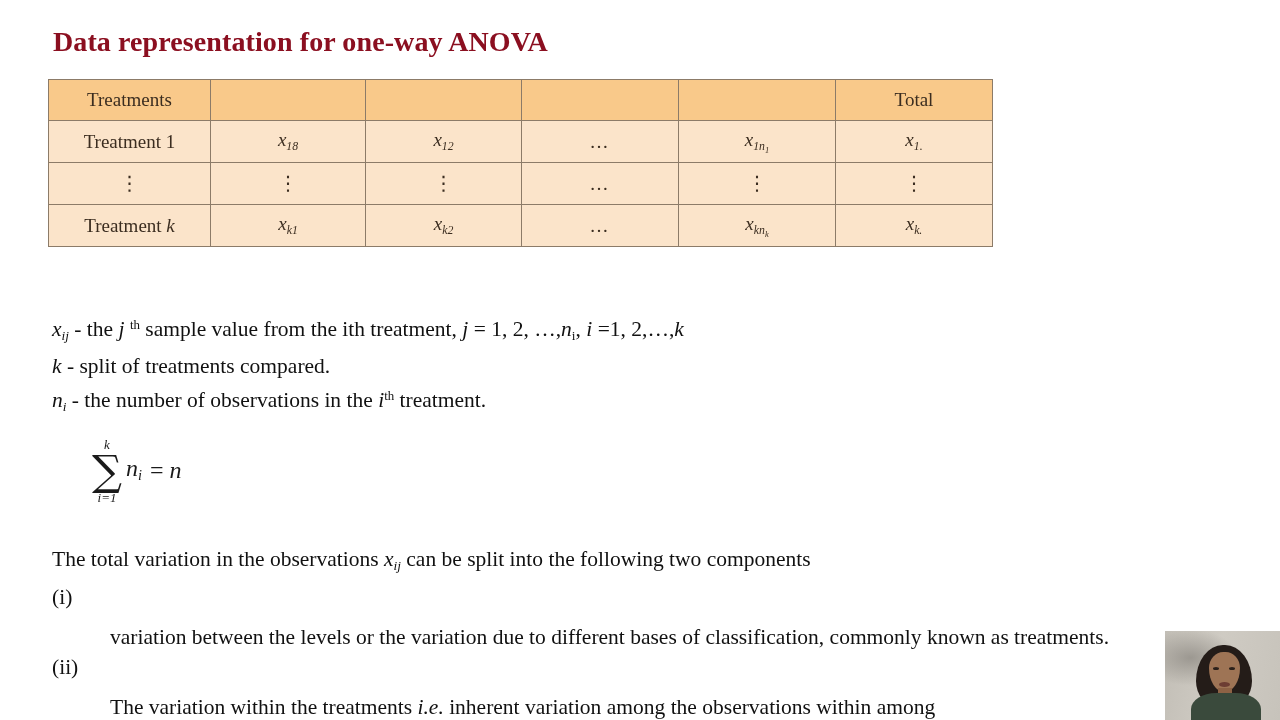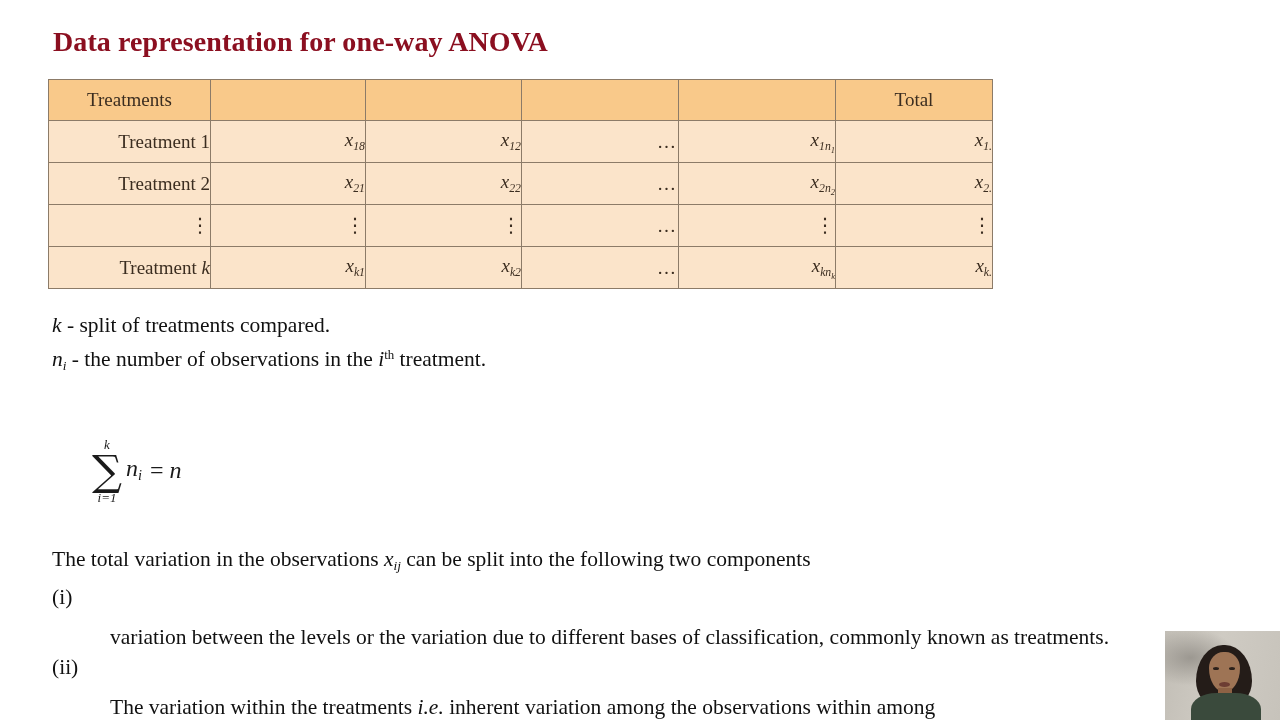--- a/index.html
+++ b/index.html
@@ -53,21 +53,20 @@
     padding: 0;
     background: #fbe4ca;
   }
   .anova-table thead th {
     background: #f9c98a;
     height: 40px;
     font-size: 19px;
   }
   .anova-table tbody td {
     height: 41px;
-    text-align: right;
   }
   .col-treat  { width: 162px; }
   .col-c1     { width: 155px; }
   .col-c2     { width: 156px; }
   .col-c3     { width: 157px; }
   .col-c4     { width: 157px; }
   .col-total  { width: 157px; }
 
   .cell-var {
     font-style: italic;
@@ -320,30 +319,20 @@
         <td>
           <span class="treat-label">Treatment 1</span>
         </td>
         <td class="cell-var"><i>x</i><sub>18</sub></td>
         <td class="cell-var"><i>x</i><sub>12</sub></td>
         <td><span class="hdots">…</span></td>
         <td class="cell-var"><i>x</i><sub>1<i>n</i><sub>1</sub></sub></td>
         <td class="cell-var"><i>x</i><sub>1.</sub></td>
       </tr>
       <tr>
-        <td>
-          <span class="treat-label">Treatment 2</span>
-        </td>
-        <td class="cell-var"><i>x</i><sub>21</sub></td>
-        <td class="cell-var"><i>x</i><sub>22</sub></td>
-        <td><span class="hdots">…</span></td>
-        <td class="cell-var"><i>x</i><sub>2<i>n</i><sub>2</sub></sub></td>
-        <td class="cell-var"><i>x</i><sub>2.</sub></td>
-      </tr>
-      <tr>
         <td><span class="vdots">⋮</span></td>
         <td><span class="vdots">⋮</span></td>
         <td><span class="vdots">⋮</span></td>
         <td><span class="hdots">…</span></td>
         <td><span class="vdots">⋮</span></td>
         <td><span class="vdots">⋮</span></td>
       </tr>
       <tr>
         <td>
           <span class="treat-label"><span>Treatment </span><i>k</i></span>
@@ -352,20 +341,23 @@
         <td class="cell-var"><i>x</i><sub><i>k</i>2</sub></td>
         <td><span class="hdots">…</span></td>
         <td class="cell-var"><i>x</i><sub><i>kn</i><sub><i>k</i></sub></sub></td>
         <td class="cell-var"><i>x</i><sub><i>k</i>.</sub></td>
       </tr>
     </tbody>
   </table>
 
   <div class="definitions">
     <div class="def-line">
+      <span class="mvar">x<sub>ij</sub></span><span> - the <i>j</i> <span class="sup-th">th</span> sample value from the ith treatment, <i>j</i> = 1, 2, …,<i>n</i><sub style="font-size:.62em;vertical-align:-.3em;">i</sub>, <i>i</i> =1, 2,…,<i>k</i></span>
+    </div>
+    <div class="def-line">
       <span class="mvar">k</span><span> - split of treatments compared.</span>
     </div>
     <div class="def-line">
       <span class="mvar">n<sub>i</sub></span><span> - the number of observations in the <i>i</i><span class="sup-th">th</span> treatment.</span>
     </div>
   </div>
 
   <div class="formula">
     <span class="sum-stack">
       <span class="sum-upper">k</span>

